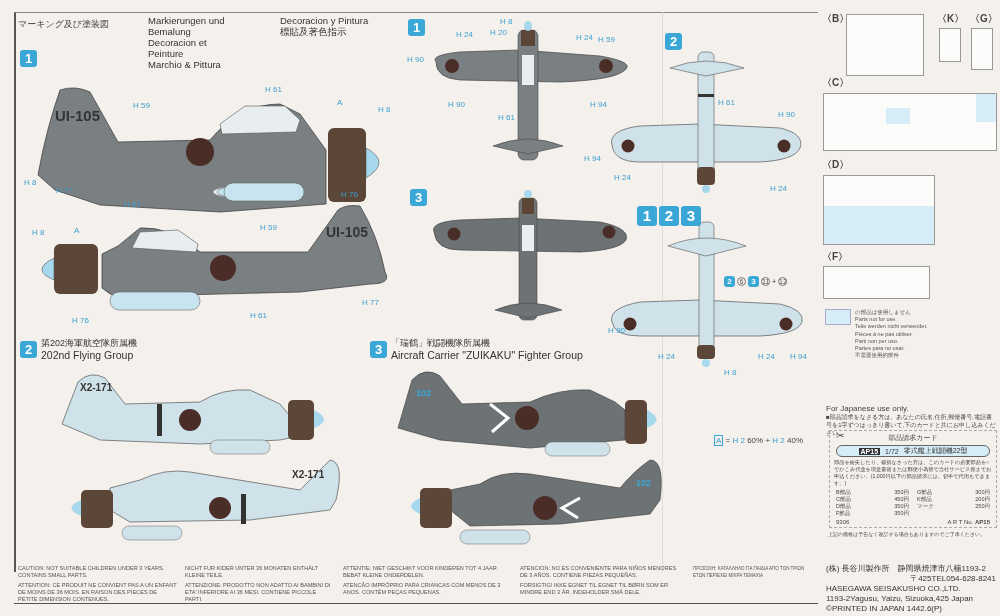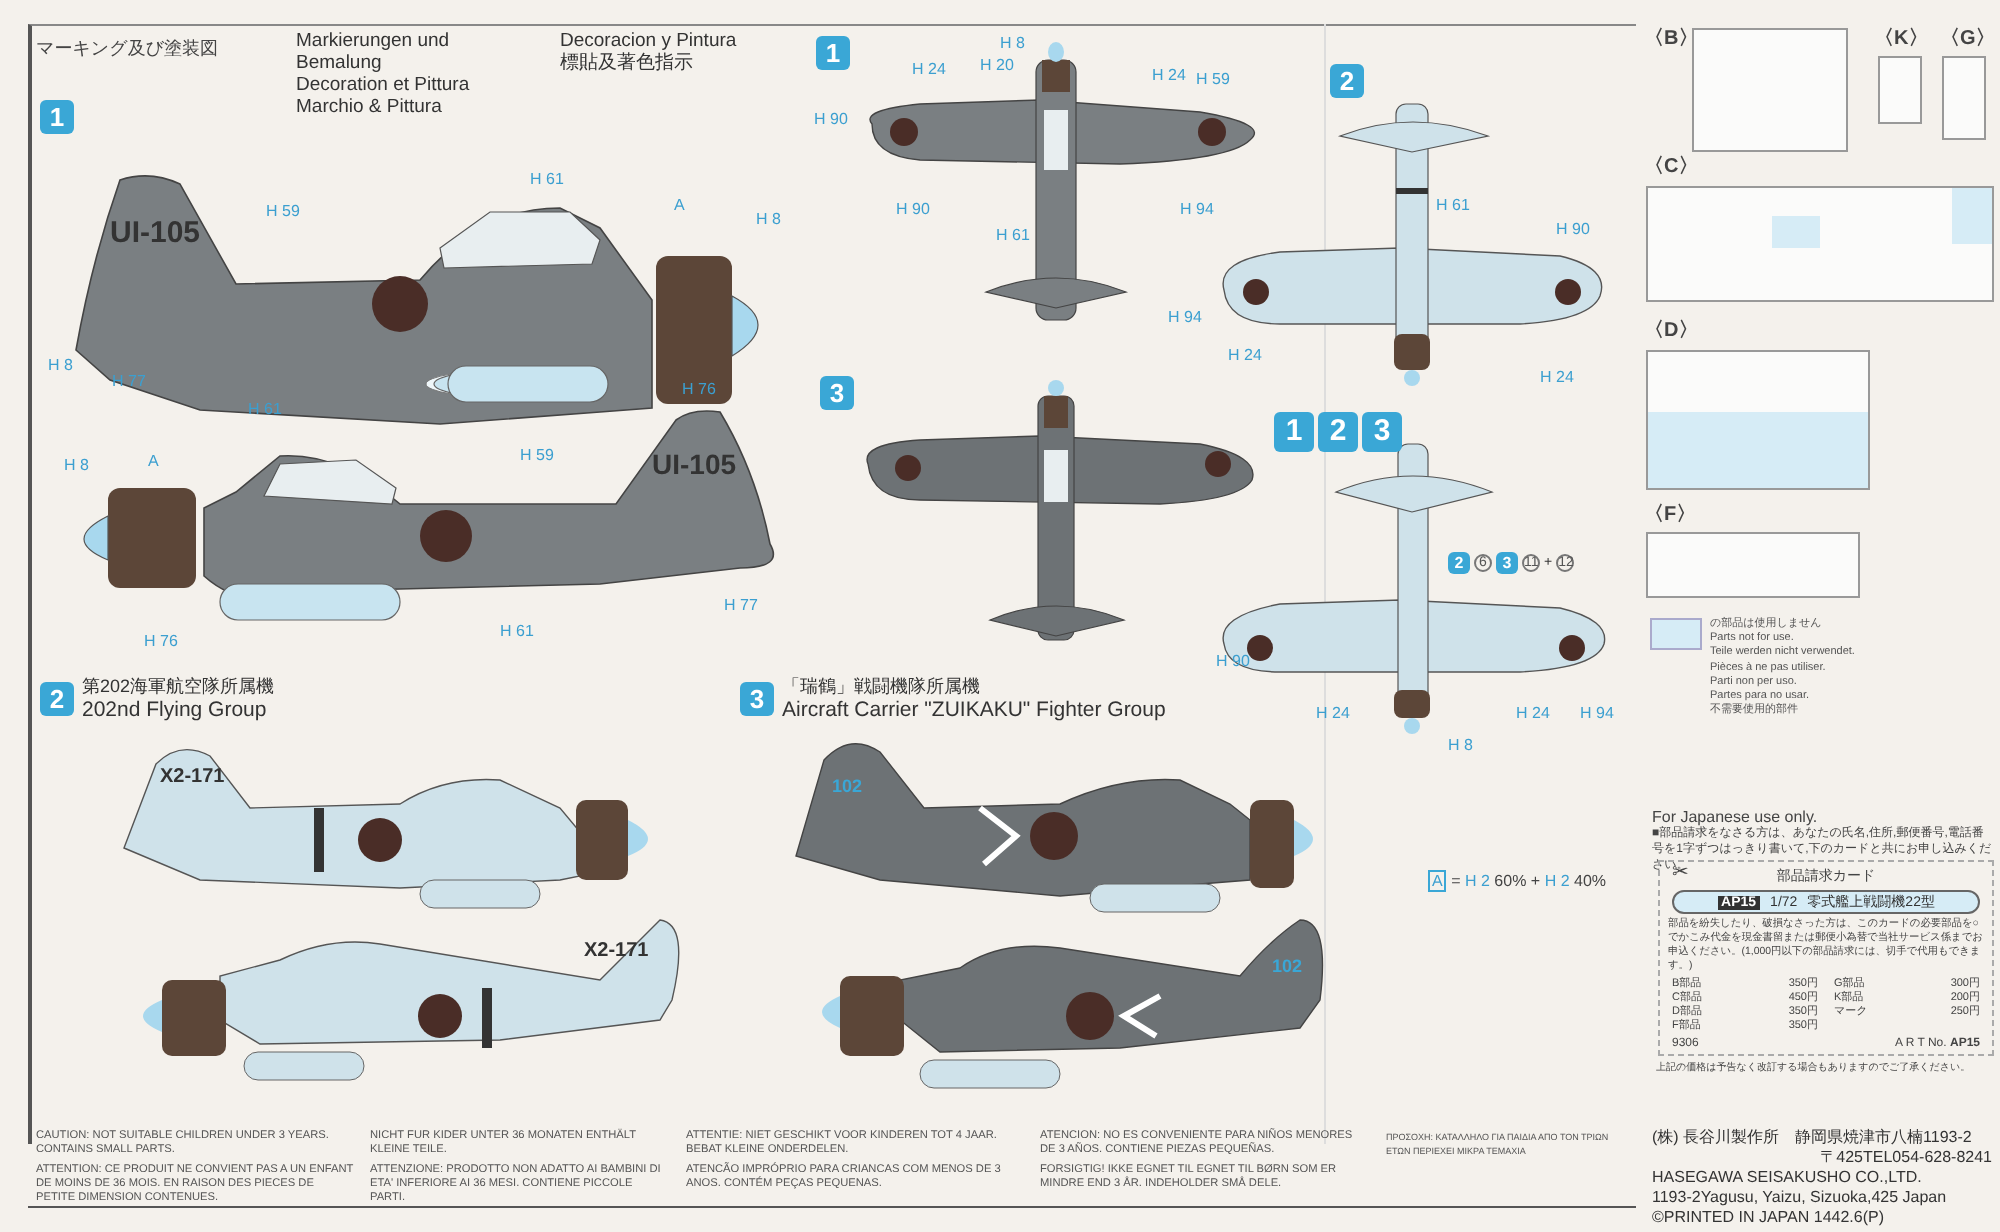--- a/index.html
+++ b/index.html
@@ -32,21 +32,21 @@
 <body>
 
 <div class="sheet"></div>
 <div class="fold"></div>
 
 <div class="abs" style="left:18px;top:16px">
   <div class="title-jp" style="margin-top:2px">マーキング及び塗装図</div>
 </div>
 <div class="abs multi" style="left:148px;top:15px;width:90px">
   <div>Markierungen und Bemalung</div>
-  <div>Decoration et Pittura</div>
+  <div>Decoracion et Peinture</div>
   <div>Marchio &amp; Pittura</div>
 </div>
 <div class="abs multi" style="left:280px;top:15px">
   <div>Decoracion y Pintura</div>
   <div>標貼及著色指示</div>
 </div>
 
 <div class="abs" style="left:20px;top:50px;display:flex;align-items:center;gap:4px">
   <span class="badge">1</span>
   <div>

